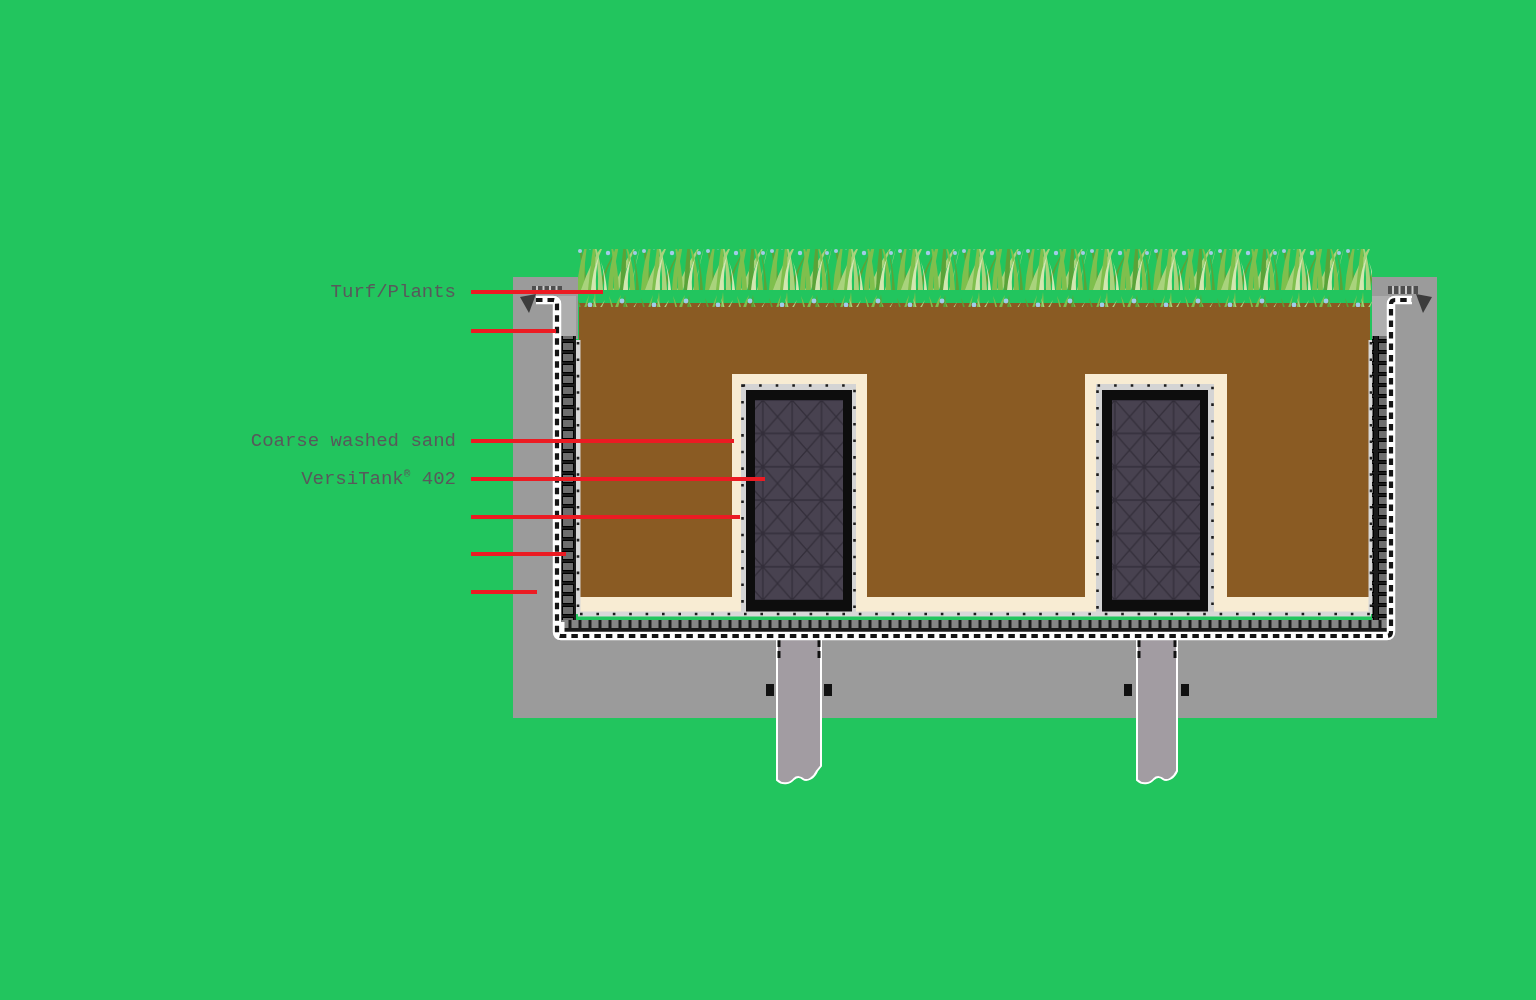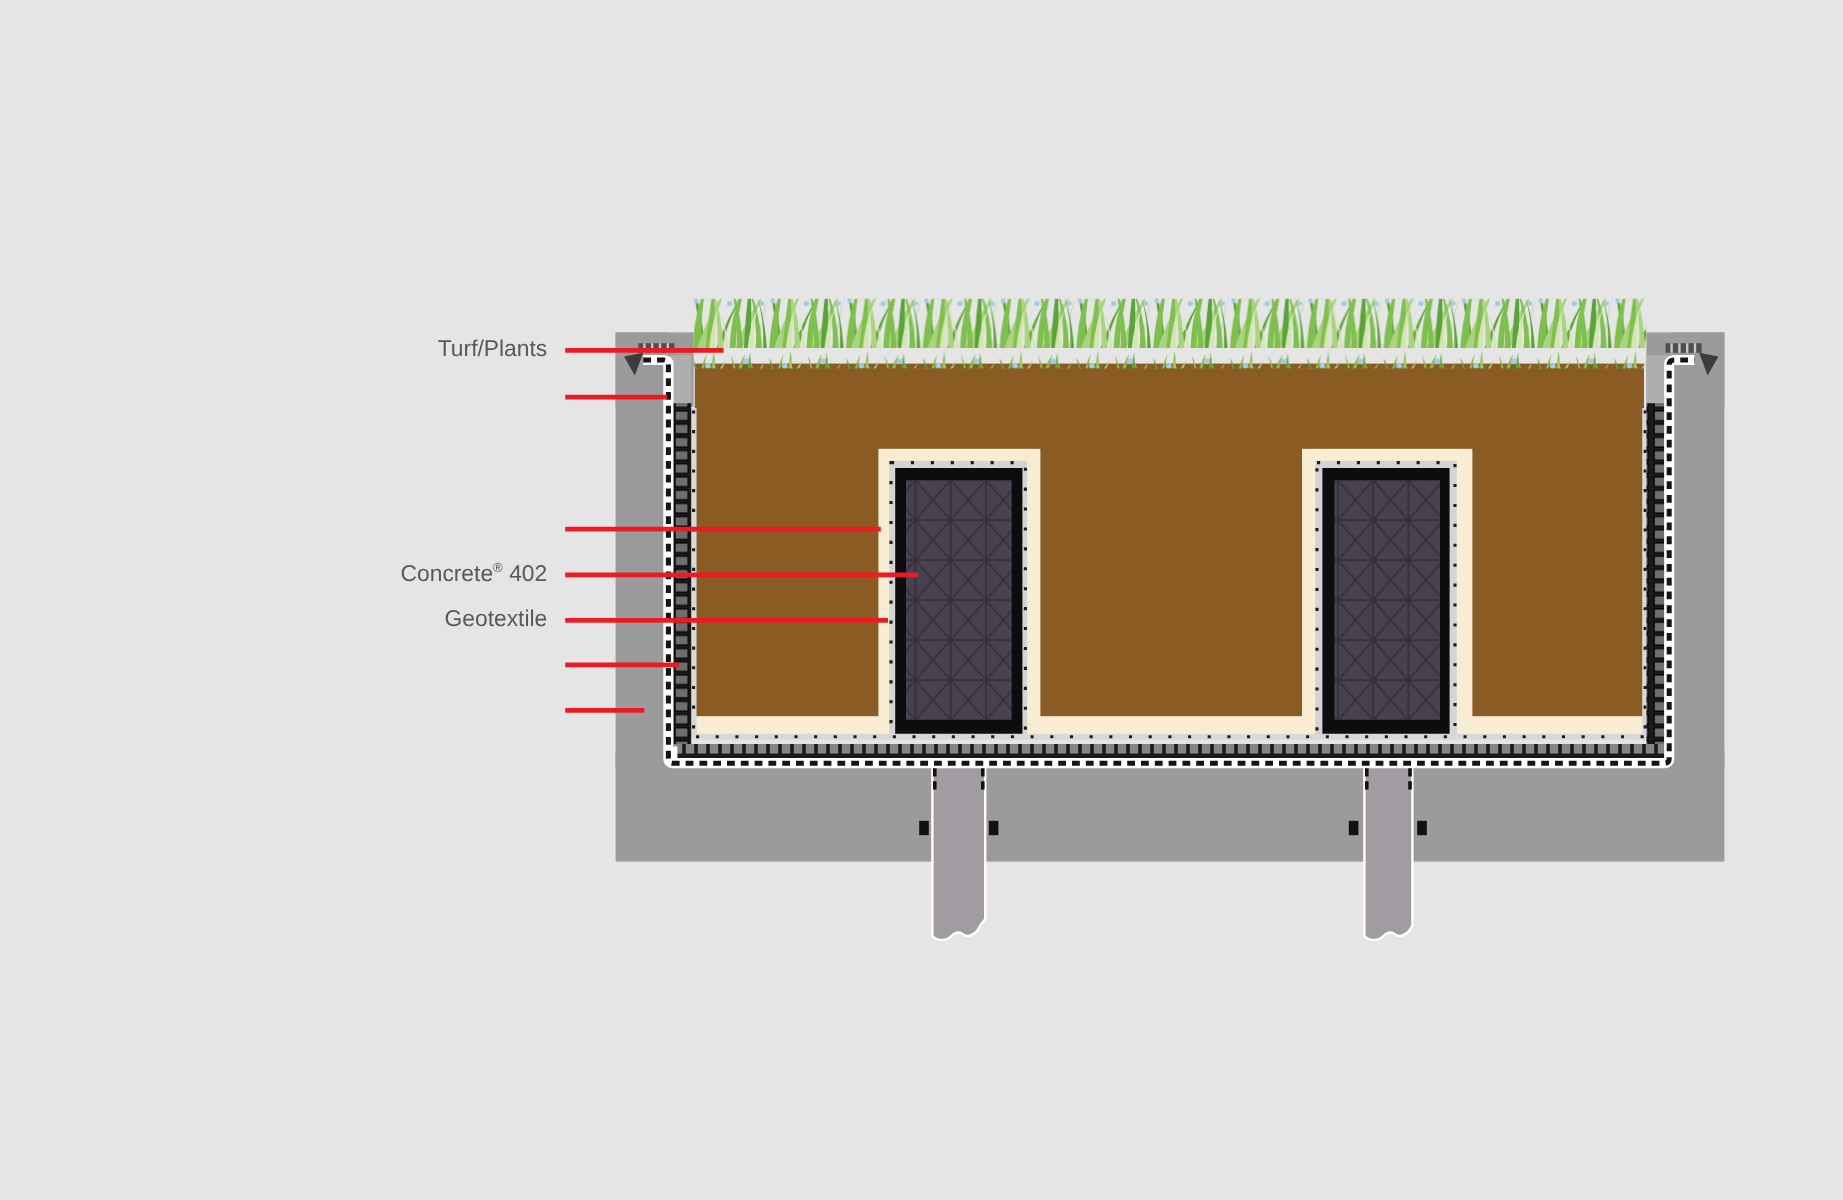--- a/index.html
+++ b/index.html
@@ -1,17 +1,17 @@
 <!DOCTYPE html>
 <html style="--accent-red: #ec1b23; --label-text: #58595b; --concrete: #9b9b9b; --concrete-light: #aeaeae; --column: #a29ca2; --soil: #8a5b23; --sand: #f8ecd3; --tank-frame: #0d0d0d; --tank-fill: #484250; --tank-line: #332e3a; --cell-dark: #1b1b1b; --cell-gray: #6e6e6e; --cell-bar: #868686; --geotex-gray: #d8d8d8; --geotex-dot: #1d1d1d; --membrane-black: #141414; --flashing-dark: #4f4f4f; --grass-dark: #5aa338; --grass-mid: #7fbf4d; --grass-light: #a9d37c; --grass-pale: #d2e7b0; --flower-blue: #a3cbe9;"><head>
 <meta charset="utf-8">
 <style>
   html,body{margin:0;padding:0;background:#fff;}
-  .stage{position:relative;width:1536px;height:1000px;background:#e5e5e5;overflow:hidden;
-         font-family:Liberation Sans, sans-serif;}
+  .stage{position:relative;width:1536px;height:1000px;background:#22c55e;overflow:hidden;
+         font-family:Liberation Mono, monospace;}
   .stage svg{position:absolute;left:0;top:0;}
   .label{position:absolute;left:0;width:456px;text-align:right;
          font-size:19px;line-height:22px;color:var(--label-text);}
   .label sup{font-size:11px;line-height:0;vertical-align:7px;}
 </style>
 </head>
 <body>
 
 <div class="stage">
 
@@ -157,16 +157,16 @@
       <line x1="471" y1="331" x2="556" y2="331"></line>
       <line x1="471" y1="441" x2="734" y2="441"></line>
       <line x1="471" y1="479" x2="765" y2="479"></line>
       <line x1="471" y1="517" x2="740" y2="517"></line>
       <line x1="471" y1="554" x2="566" y2="554"></line>
       <line x1="471" y1="592" x2="537" y2="592"></line>
     </g>
   </svg>
 
   <div class="label" style="top:281px"><span>Turf/Plants</span><sup></sup><span></span></div>
-  <div class="label" style="top:468px"><span>Concrete</span><sup>®</sup><span>  402</span></div>
-  <div class="label" style="top:506px"><span>Geotextile</span><sup></sup><span></span></div>
+  <div class="label" style="top:430px"><span>Coarse washed sand</span><sup></sup><span></span></div>
+  <div class="label" style="top:468px"><span>VersiTank</span><sup>®</sup><span>  402</span></div>
 
 </div>
 
 </body></html>

